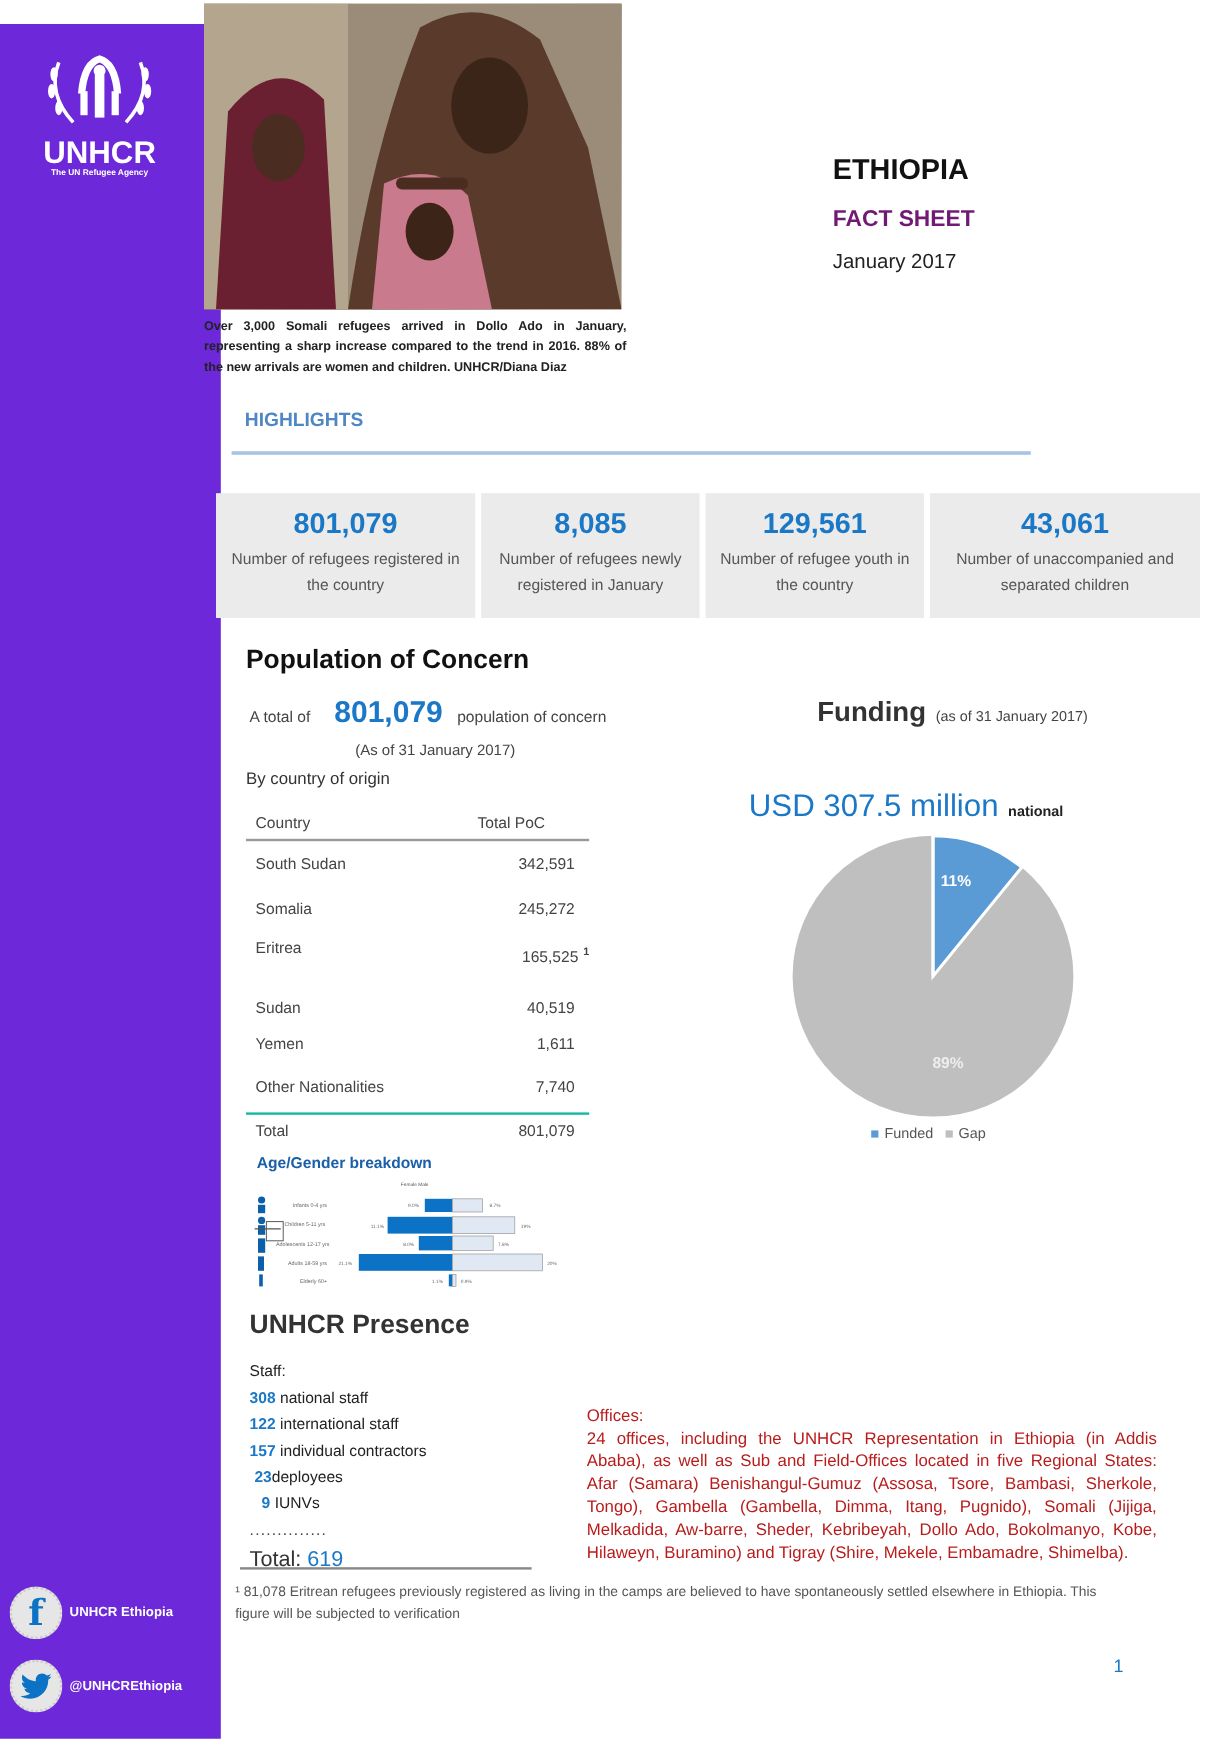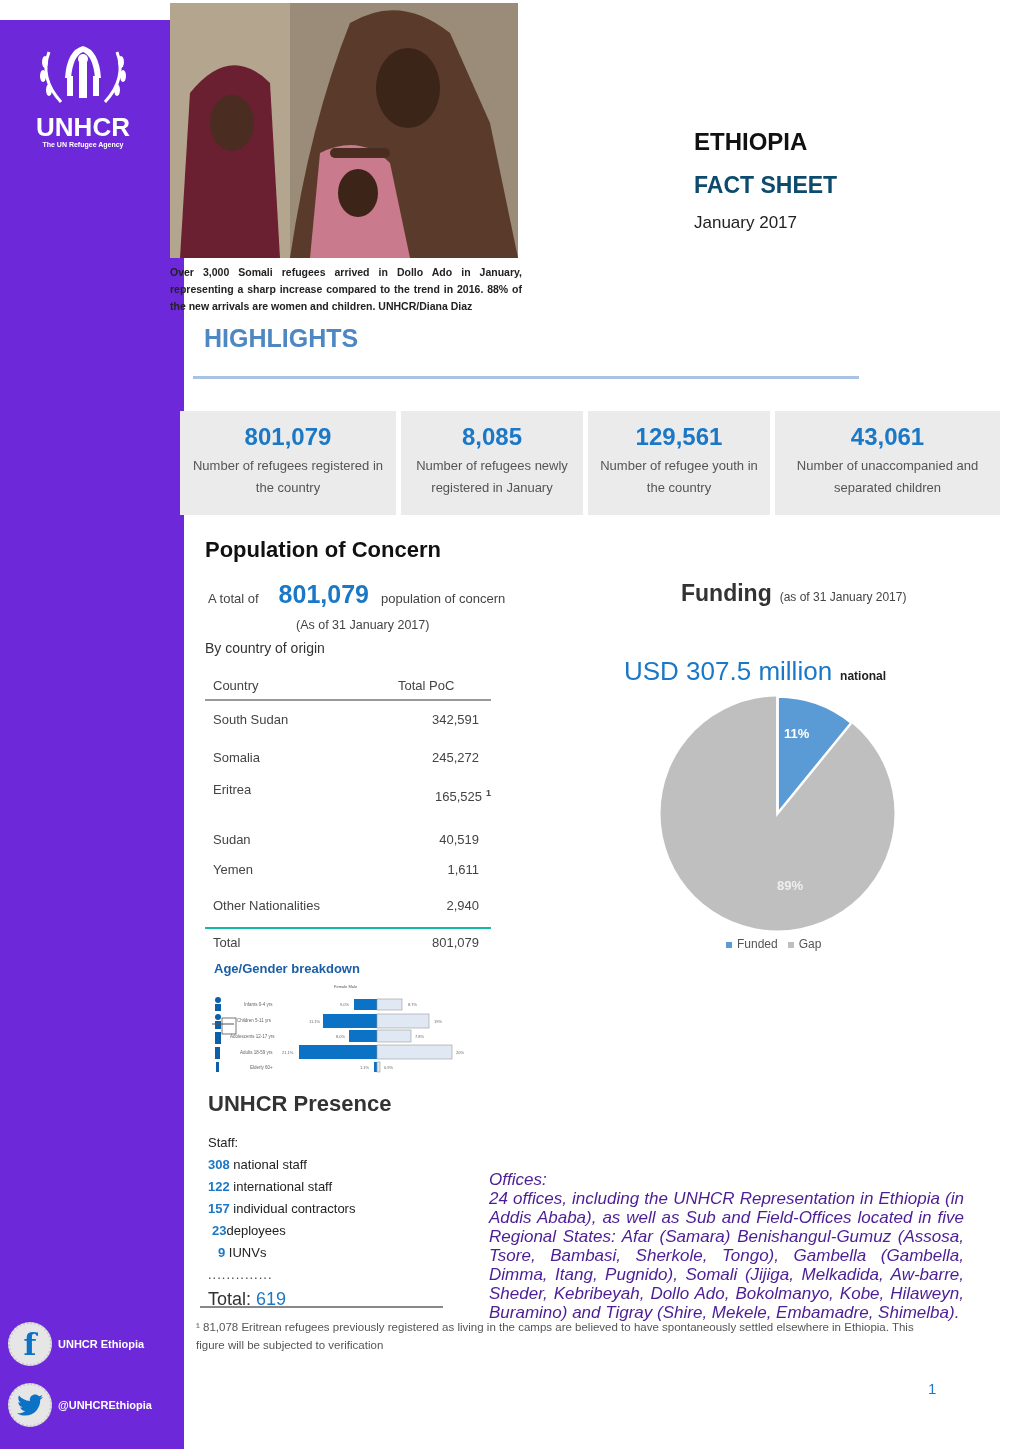--- a/index.html
+++ b/index.html
@@ -8,23 +8,23 @@
   .logo { position: absolute; left: 28px; top: 22px; width: 110px; text-align: center; color: #fff; }
   .logo svg { display: block; margin: 0 auto; }
   .logo .brand { font-weight: bold; font-size: 26px; letter-spacing: 0px; margin-top: 2px; }
   .logo .tag { font-size: 7px; font-weight: bold; margin-top: -2px; }
   .social { position: absolute; left: 8px; display: flex; align-items: center; color: #fff; font-size: 11px; font-weight: bold; }
   .social .circ { width: 44px; height: 44px; border-radius: 50%; background: #e6e6e6; border: 2px dotted #ccc; display: flex; align-items: center; justify-content: center; margin-right: 6px; color: #0c72c6; font-weight: bold; font-size: 30px; font-family: "DejaVu Serif", serif; }
   .photo { position: absolute; left: 170px; top: 3px; width: 348px; height: 255px; overflow: hidden; background: linear-gradient(135deg, #8c7e6a 0%, #a79880 30%, #6a5140 55%, #c3b49e 100%); }
   .caption { position: absolute; left: 170px; top: 264px; width: 352px; font-size: 10.5px; font-weight: bold; line-height: 17px; text-align: justify; color: #222; }
   .title-block { position: absolute; left: 694px; top: 128px; }
   .t-country { font-size: 24px; font-weight: bold; color: #111; }
-  .t-fact { font-size: 23px; font-weight: bold; color: #0c4a6e; margin-top: 16px; }
+  .t-fact { font-size: 19px; font-weight: bold; color: #701a75; margin-top: 16px; }
   .t-date { font-size: 17px; color: #222; margin-top: 14px; }
-  .hl-title { position: absolute; left: 204px; top: 324px; font-size: 25px; font-weight: bold; color: #4f87c3; }
+  .hl-title { position: absolute; left: 204px; top: 342px; font-size: 16px; font-weight: bold; color: #4f87c3; }
   .hl-line { position: absolute; left: 193px; top: 376px; width: 666px; height: 3px; background: #a9c3e3; }
   .highlights { position: absolute; left: 180px; top: 411px; width: 820px; height: 104px; display: flex; gap: 5px; }
   .hcard { background: #ebebeb; text-align: center; padding-top: 12px; }
   .hcard .num { font-size: 24px; font-weight: bold; color: #1a78c6; }
   .hcard .lbl { font-size: 13px; color: #555; line-height: 22px; margin-top: 4px; }
   .sec-title { position: absolute; font-size: 22px; font-weight: bold; color: #111; }
   .poc-total { position: absolute; left: 208px; top: 580px; display: flex; align-items: baseline; font-size: 13px; color: #444; }
   .poc-total .big { font-size: 25px; font-weight: bold; color: #1a78c6; margin: 0 12px 0 20px; }
   .poc-asof { position: absolute; left: 296px; top: 618px; font-size: 12.5px; color: #444; }
   .poc-by { position: absolute; left: 205px; top: 640px; font-size: 14px; color: #333; }
@@ -45,21 +45,21 @@
   .legend .sw { display: inline-block; width: 6px; height: 6px; margin-right: 5px; vertical-align: middle; }
   .age-title { position: absolute; left: 214px; top: 961px; font-size: 13px; font-weight: bold; color: #1a5fa8; }
   .age-chart { position: absolute; left: 212px; top: 982px; width: 260px; height: 92px; font-size: 5px; color: #666; }
   .presence-title { position: absolute; left: 208px; top: 1091px; font-size: 22px; font-weight: bold; color: #333; }
   .staff { position: absolute; left: 208px; top: 1132px; font-size: 13px; color: #222; line-height: 22px; }
   .staff .n { color: #1a78c6; font-weight: bold; }
   .staff .dots { letter-spacing: 1px; color: #444; }
   .staff .tot { font-size: 18px; color: #333; margin-top: 2px; }
   .staff .tot .n { font-weight: normal; }
   .staff-line { position: absolute; left: 200px; top: 1306px; width: 243px; height: 2px; background: #888; }
-  .offices { position: absolute; left: 489px; top: 1170px; width: 475px; font-size: 17px; line-height: 19px; color: #4c1d95; text-align: justify; font-style: italic; }
+  .offices { position: absolute; left: 489px; top: 1170px; width: 475px; font-size: 14px; line-height: 19px; color: #b91c1c; text-align: justify; }
   .footnote { position: absolute; left: 196px; top: 1318px; width: 720px; font-size: 11.5px; line-height: 18px; color: #555; }
   .pagenum { position: absolute; left: 928px; top: 1380px; font-size: 15px; color: #1a78c6; }
 </style>
 </head>
 <body>
 
 <div class="sidebar">
   <div class="logo">
     <svg width="96" height="68" viewBox="0 0 96 68">
       <g fill="none" stroke="#fff" stroke-width="3">
@@ -172,21 +172,21 @@
     <tr style="height:30px;">
       <td>Sudan</td>
       <td class="r">40,519</td>
     </tr>
     <tr style="height:30px;">
       <td>Yemen</td>
       <td class="r">1,611</td>
     </tr>
     <tr style="height:44px;">
       <td>Other Nationalities</td>
-      <td class="r">2,940</td>
+      <td class="r">7,740</td>
     </tr>
     <tr class="total">
       <td>Total</td>
       <td class="r">801,079</td>
     </tr>
   </tbody>
 </table>
 
 <div class="age-title">Age/Gender breakdown</div>
 <div class="age-chart">

